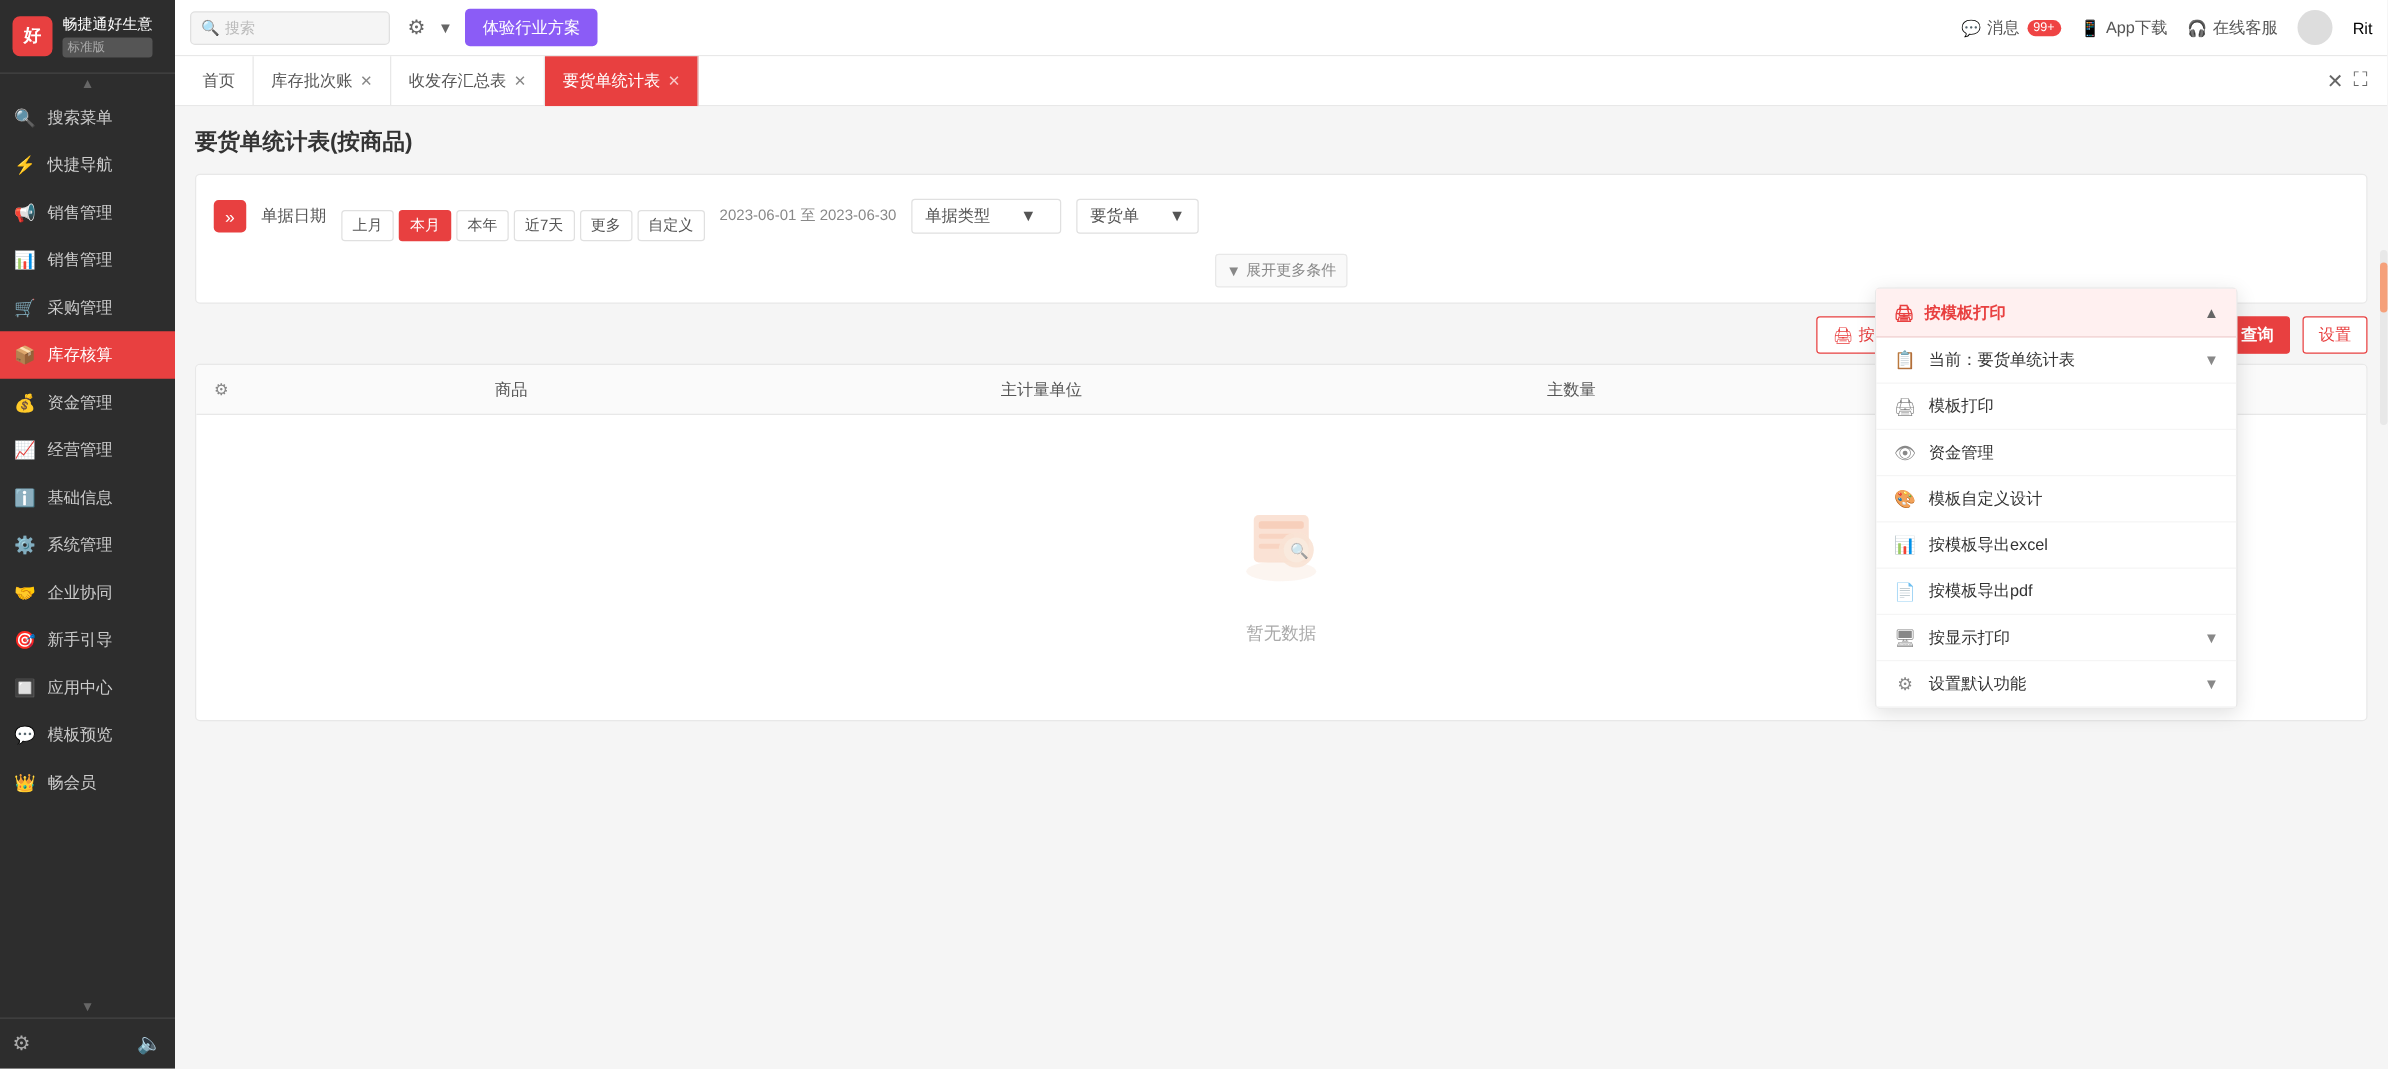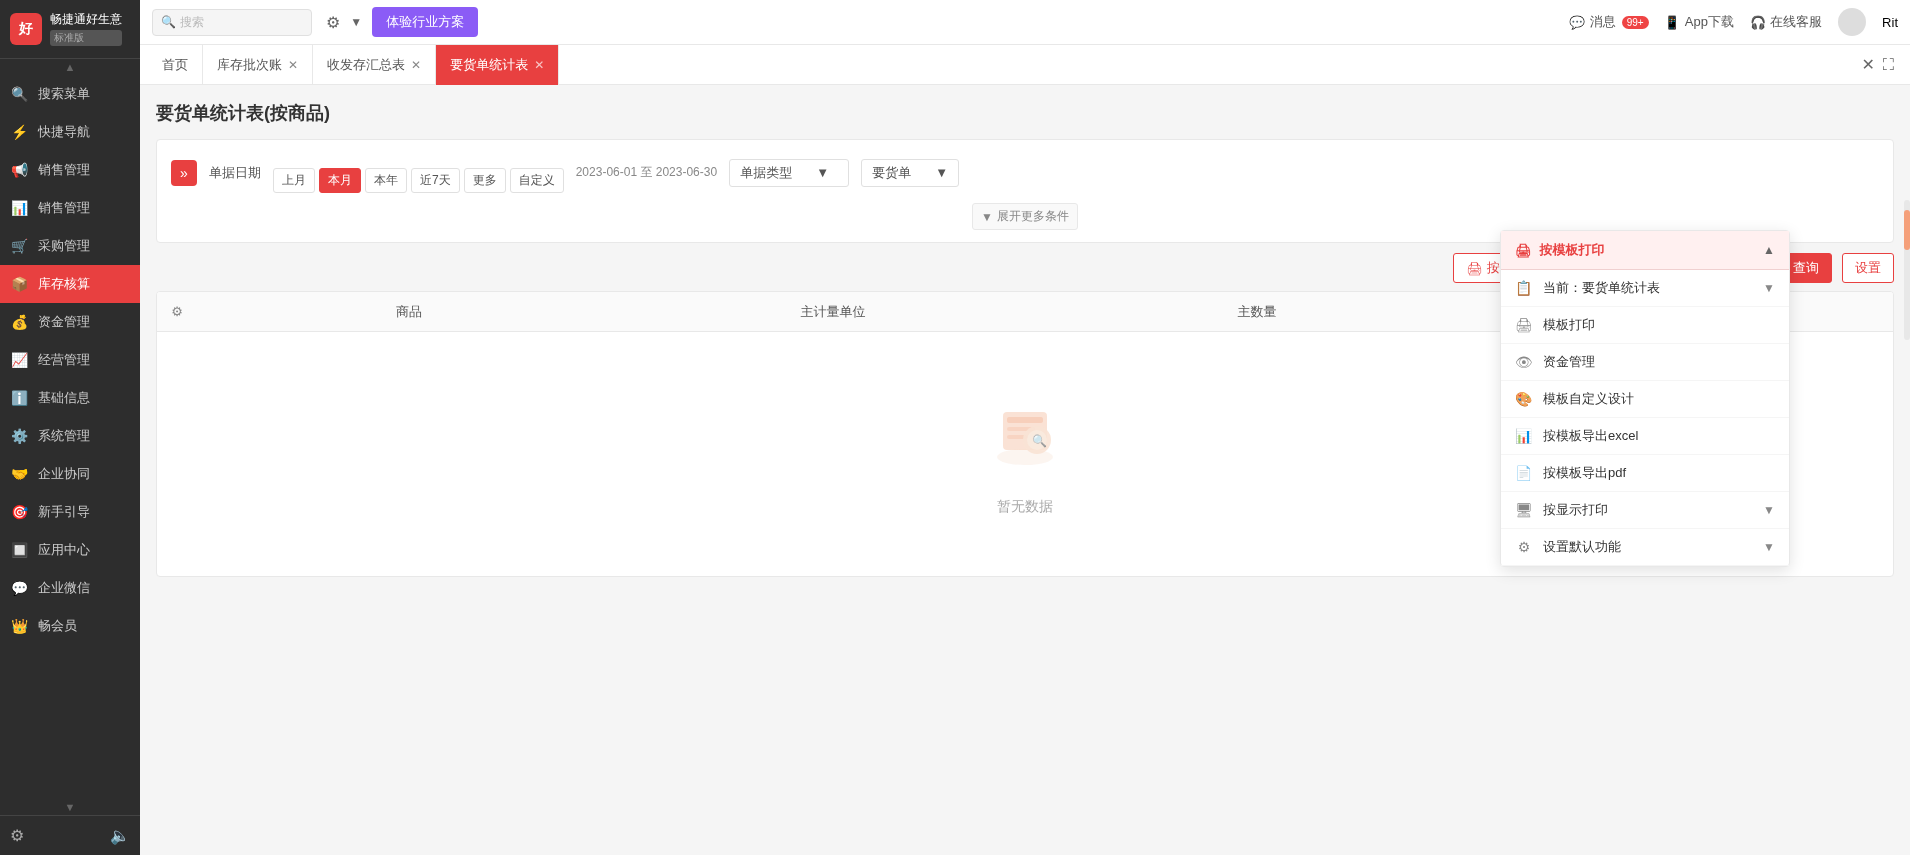--- a/index.html
+++ b/index.html
@@ -268,20 +268,21 @@
       border-radius: 3px;
       background: #fff;
       color: #555;
       cursor: pointer;
       font-size: 13px;
     }
     .toolbar-btn.primary {
       background: #e84040;
       color: white;
       border-color: #e84040;
+      font-weight: bold;
     }
     .toolbar-btn.red-outline {
       color: #e84040;
       border-color: #e84040;
     }
 
     
     .table-card {
       background: #fff;
       border: 1px solid #e8e8e8;
@@ -432,21 +433,21 @@
     <div class="nav-item">
       <span class="nav-icon">🎯</span>
       <span>新手引导</span>
     </div>
     <div class="nav-item">
       <span class="nav-icon">🔲</span>
       <span>应用中心</span>
     </div>
     <div class="nav-item">
       <span class="nav-icon">💬</span>
-      <span>企业微信</span>
+      <span>模板预览</span>
     </div>
     <div class="nav-item">
       <span class="nav-icon">👑</span>
       <span>畅会员</span>
     </div>
   </div>
 
   <div style="text-align:center; color:#666; padding:2px; font-size:11px;">▼</div>
 
   <div class="sidebar-bottom">

